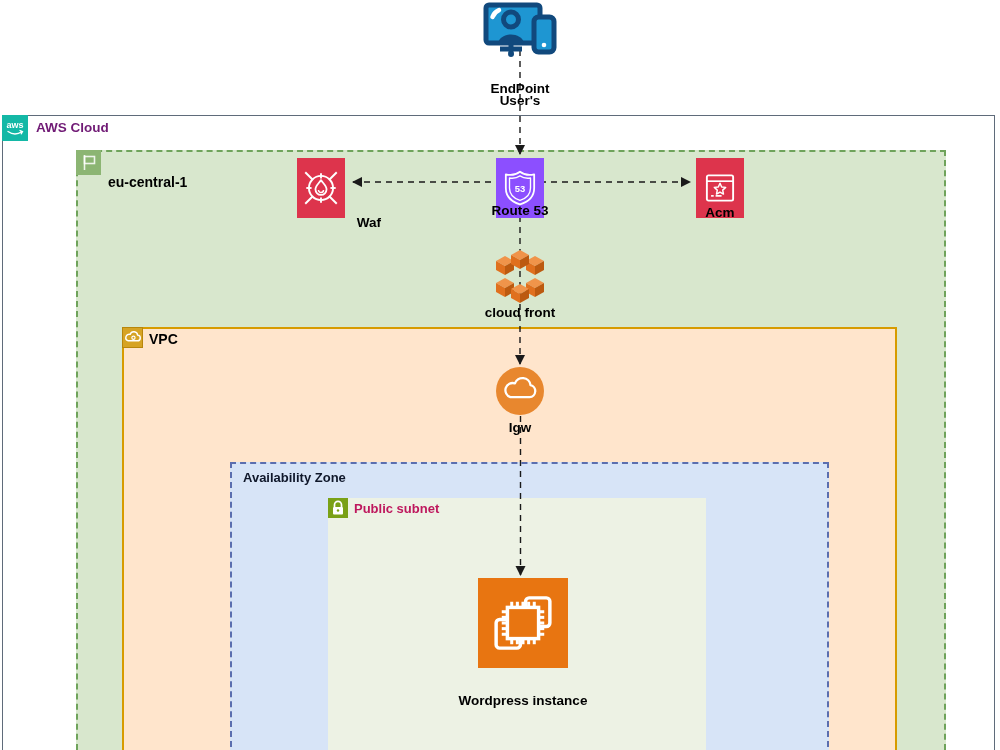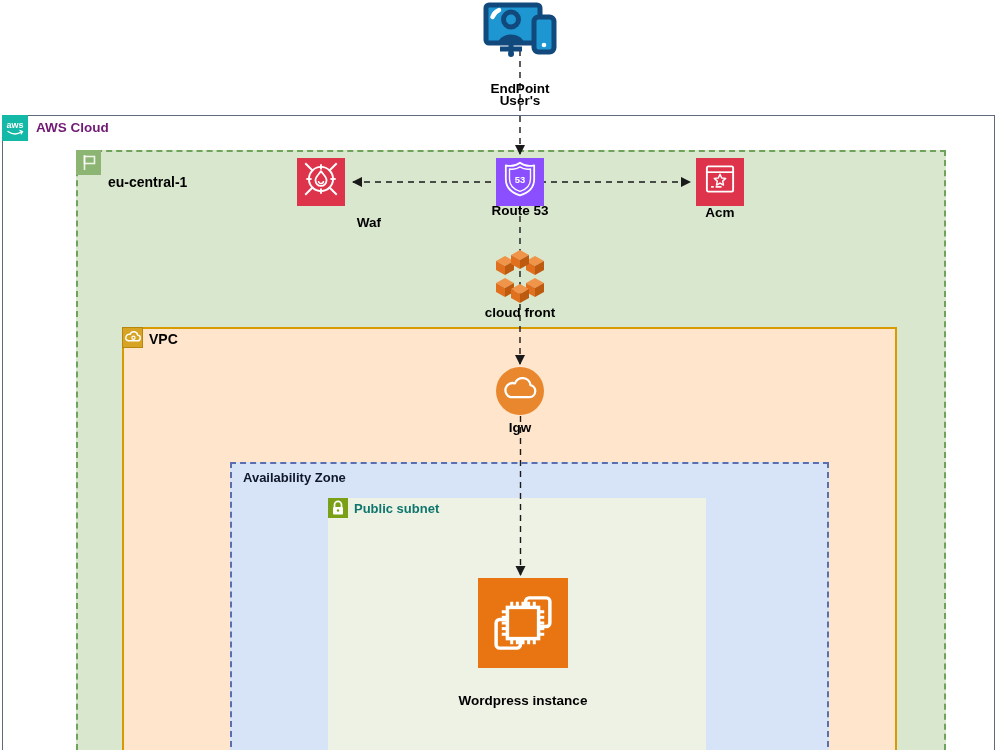--- a/index.html
+++ b/index.html
@@ -33,30 +33,30 @@
   .az { left:230px; top:462px; width:599px; height:295px;
         border:2px dashed #5B6EAF; background:#D7E4F7; }
   .az-label { position:absolute; left:11px; top:6px; font-size:13px;
               font-weight:bold; color:#0f172a; white-space:nowrap; }
 
   .subnet { left:328px; top:498px; width:378px; height:258px;
             background:#EDF2E4; }
   .subnet-icon { position:absolute; left:0; top:0; width:20px; height:20px;
                  background:#7AA116; }
   .subnet-label { position:absolute; left:26px; top:3px; font-size:13px;
-                  font-weight:bold; color:#0f766e; white-space:nowrap; }
+                  font-weight:bold; color:#be185d; white-space:nowrap; }
 
   
   #connectors { position:absolute; left:0; top:0; z-index:10; pointer-events:none; }
 
   
   .node { position:absolute; z-index:20; }
   .node-label { position:absolute; z-index:21; font-size:13.5px; font-weight:bold;
                 color:#000; text-align:center; white-space:nowrap; }
-  .sq48 { width:48px; height:48px; display:flex; 
+  .sq48 { width:48px; height:60px; display:flex; align-items:center;
           justify-content:center; }
   .waf-box, .acm-box { background:#DD344C; }
   .r53-box { background:#8C4FFF; }
   .igw-box { width:48px; height:48px; border-radius:50%; background:#E8872E;
              display:flex; align-items:center; justify-content:center; }
   .wp-box { width:90px; height:90px; background:#E87511; display:flex;
             align-items:center; justify-content:center; }
 </style>
 </head>
 <body>

